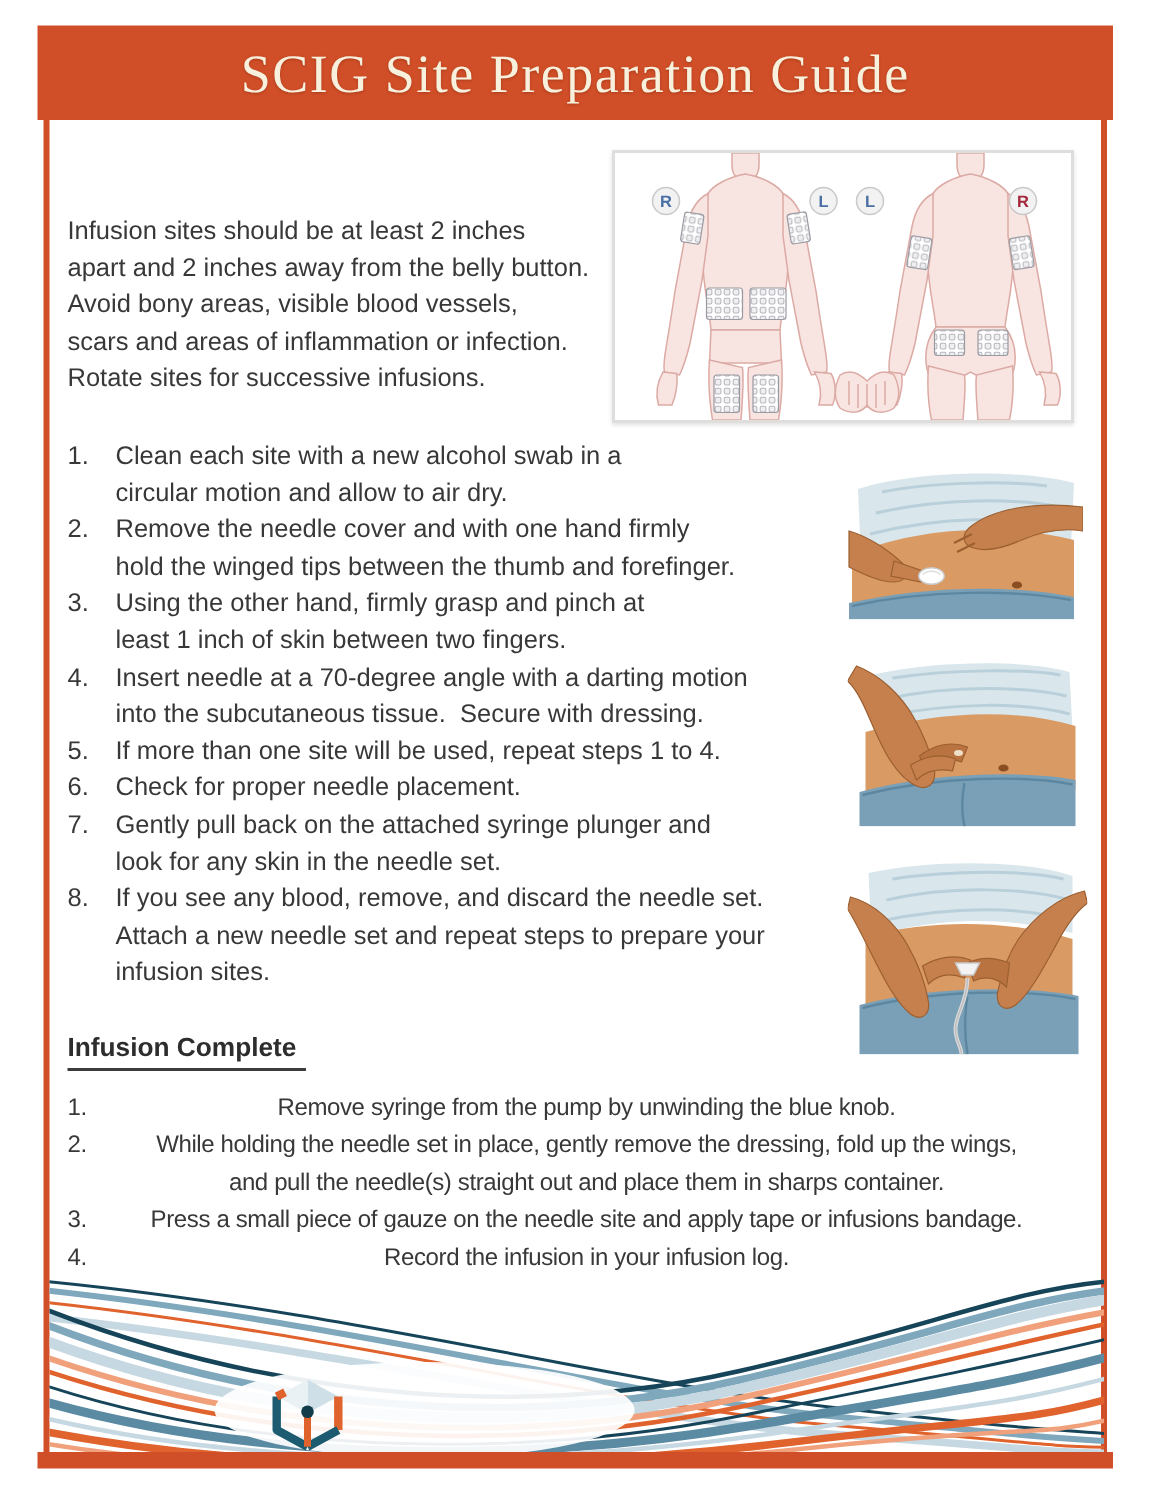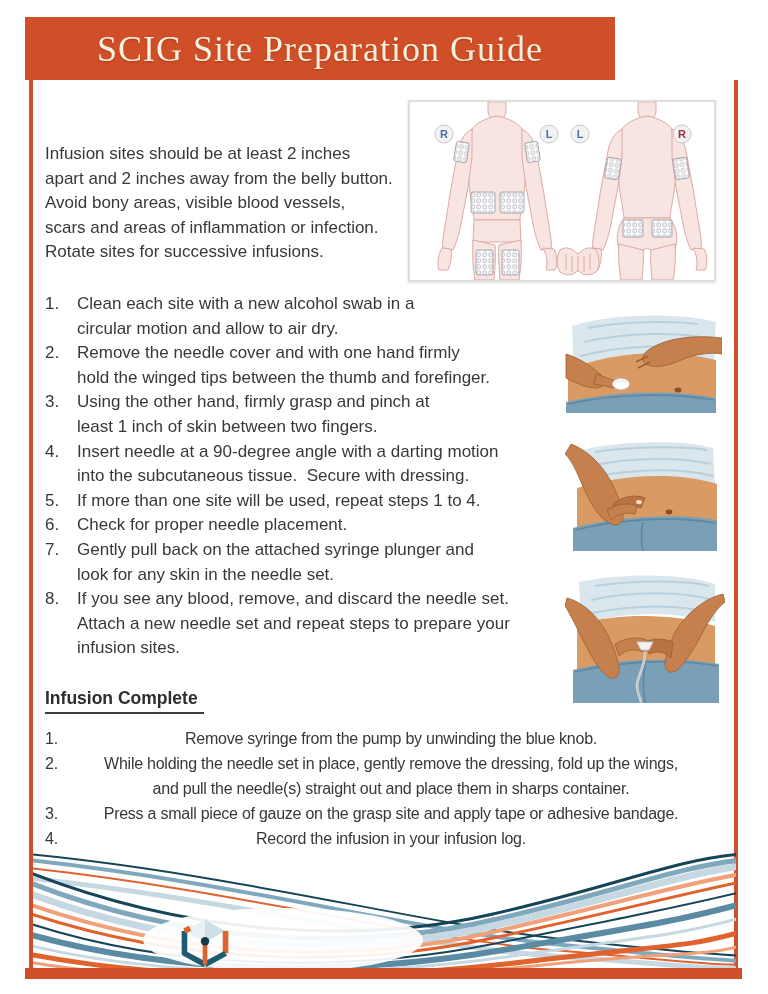--- a/index.html
+++ b/index.html
@@ -1,21 +1,21 @@
 <!DOCTYPE html>
 <html><head>
 <meta charset="utf-8">
 <style>
   * { margin:0; padding:0; box-sizing:border-box; }
   html,body { background:#ffffff; }
   body { font-family:"Liberation Sans", sans-serif; color:#383838; }
   .page { position:relative; width:768px; height:994px; background:#fff; overflow:hidden; }
 
   
-  .banner { position:absolute; left:25px; top:17px; width:590px; height:63px;
+  .banner { position:absolute; left:25px; top:17px; width:717px; height:63px;
             background:#d14f28; display:flex; align-items:center; justify-content:center; }
   .banner h1 { font-family:"Liberation Serif", serif; font-weight:500; font-size:36px;
                color:#f7f0dc; letter-spacing:1px; text-shadow:0 1px 2px rgba(90,20,0,.35); }
 
   
   .frame { position:absolute; left:29px; top:80px; width:709px; height:888px;
            border-left:4px solid #d14f28; border-right:4px solid #d14f28; background:#fff; }
   .bottom-strip { position:absolute; left:25px; top:968px; width:717px; height:11px; background:#d14f28; }
 
   
@@ -151,21 +151,21 @@
         <span class="txt">Remove the needle cover and with one hand firmly
 hold the winged tips between the thumb and forefinger.</span>
       </li>
     <li>
         <span class="num">3.</span>
         <span class="txt">Using the other hand, firmly grasp and pinch at
 least 1 inch of skin between two fingers.</span>
       </li>
     <li>
         <span class="num">4.</span>
-        <span class="txt">Insert needle at a 90-degree angle with a darting motion
+        <span class="txt">Insert needle at a 70-degree angle with a darting motion
 into the subcutaneous tissue.  Secure with dressing.</span>
       </li>
     <li>
         <span class="num">5.</span>
         <span class="txt">If more than one site will be used, repeat steps 1 to 4.</span>
       </li>
     <li>
         <span class="num">6.</span>
         <span class="txt">Check for proper needle placement.</span>
       </li>
@@ -243,21 +243,21 @@
         <span class="num">1.</span>
         <span class="txt">Remove syringe from the pump by unwinding the blue knob.</span>
       </li>
     <li>
         <span class="num">2.</span>
         <span class="txt">While holding the needle set in place, gently remove the dressing, fold up the wings,
 and pull the needle(s) straight out and place them in sharps container.</span>
       </li>
     <li>
         <span class="num">3.</span>
-        <span class="txt">Press a small piece of gauze on the grasp site and apply tape or adhesive bandage.</span>
+        <span class="txt">Press a small piece of gauze on the needle site and apply tape or infusions bandage.</span>
       </li>
     <li>
         <span class="num">4.</span>
         <span class="txt">Record the infusion in your infusion log.</span>
       </li>
   </ol>
 
   <svg class="waves" viewBox="0 0 703 116">
     <g fill="none">
       <path d="M-5,2 C200,22 380,70 520,86 S660,100 708,104" stroke="#16455a" stroke-width="2"></path>

